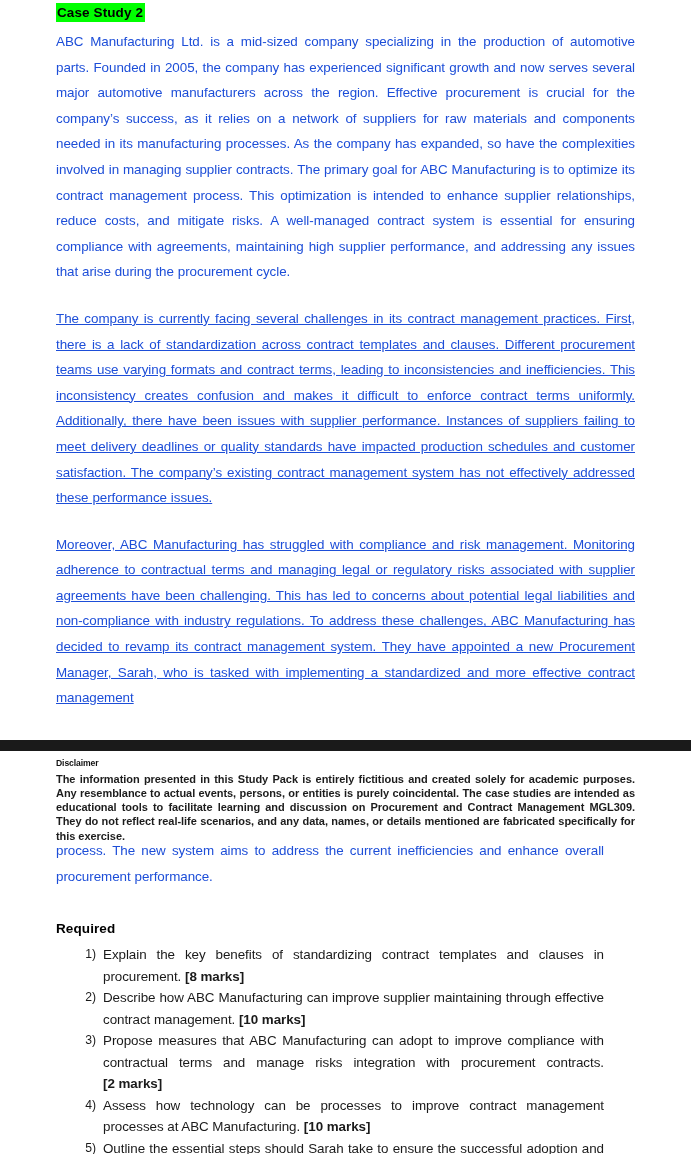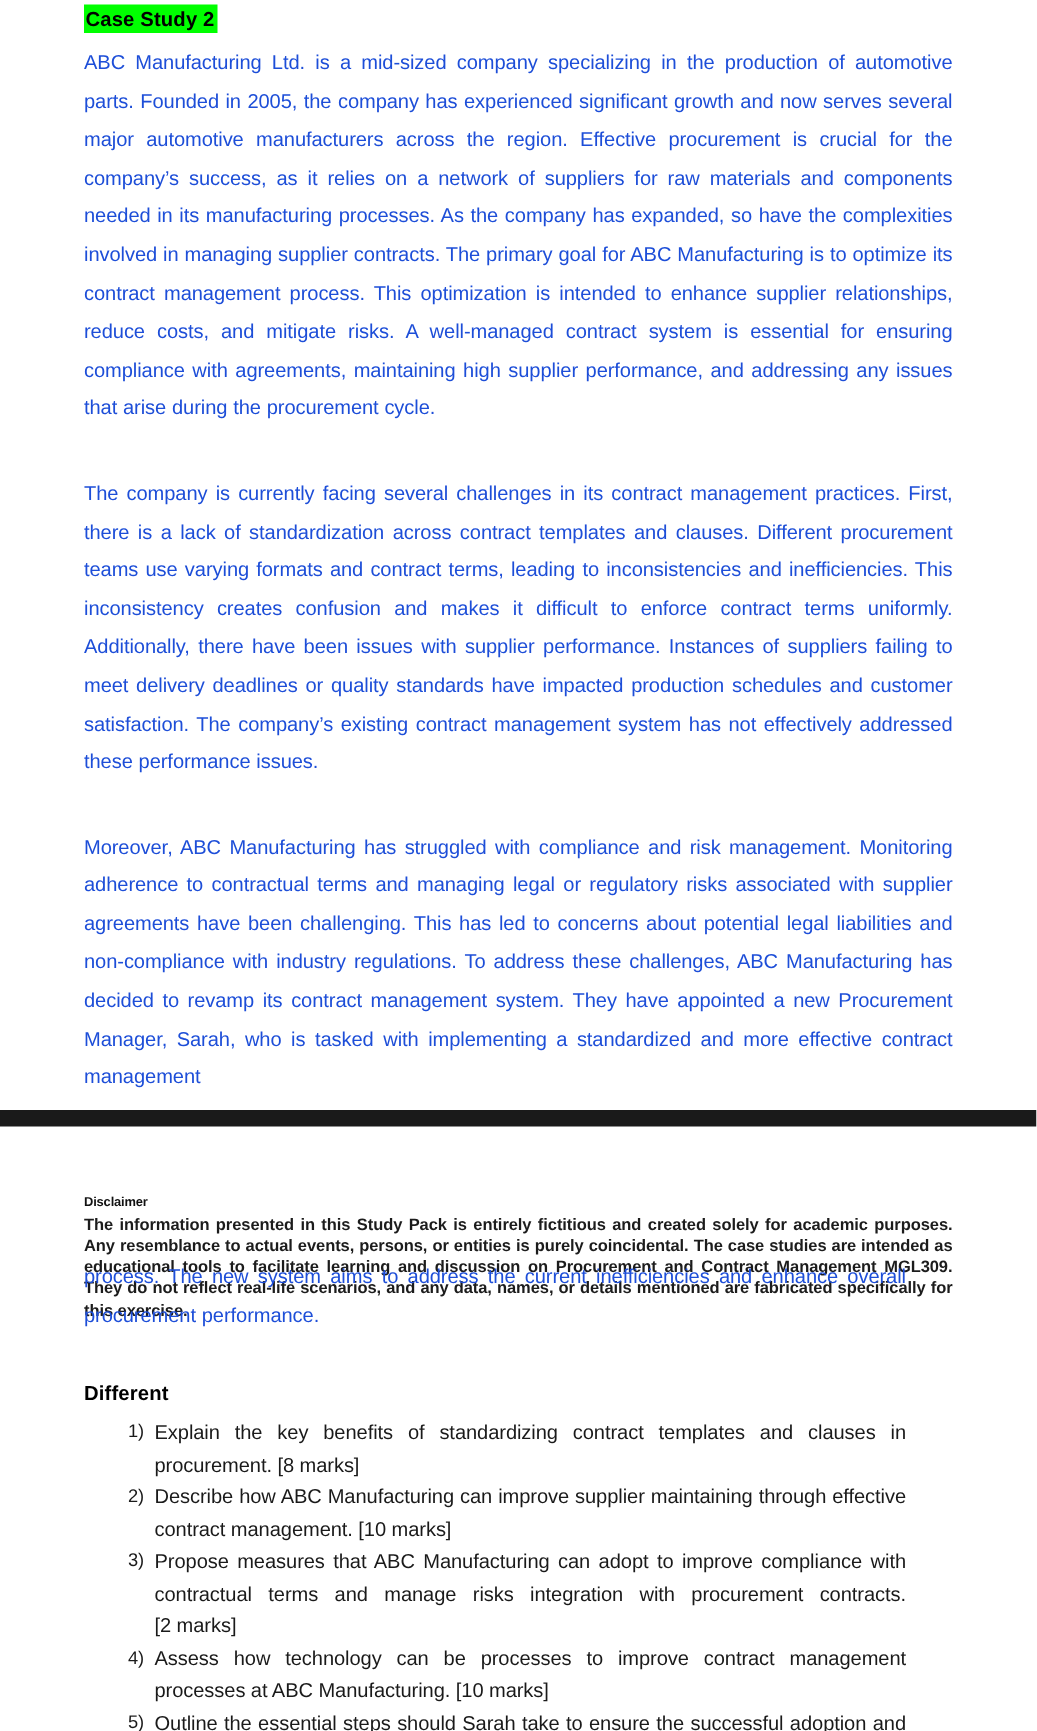--- a/index.html
+++ b/index.html
@@ -43,25 +43,26 @@
     font-size: 13.4px;
     line-height: 25.6px;
     text-align: justify;
     margin: 7px 0 0 0;
     letter-spacing: -0.05px;
     word-spacing: 0.2px;
     color: #1d4ed8;
   }
 
   .body-para.spaced {
-    margin-top: 31px;
+    margin-top: 21px;
+    text-decoration: underline;
   }
 
   .disclaimer-block {
-    margin-top: 65px;
+    margin-top: 47px;
   }
 
   .disclaimer-title {
     font-size: 8.6px;
     font-weight: bold;
     line-height: 11px;
     color: #111;
     letter-spacing: -0.1px;
   }
 
@@ -130,21 +131,21 @@
     left: 22px;
     top: 0;
     width: 18px;
     text-align: right;
     font-size: 12.2px;
     line-height: 21.5px;
     color: #1a1a1a;
   }
 
   .marks {
-    font-weight: normal;
+    font-weight: bold;
     white-space: nowrap;
   }
 </style>
 </head>
 <body>
 
 <div class="page" id="page-one">
   <div class="case-title">Case Study 2</div>
 
   <p class="body-para">ABC Manufacturing Ltd. is a mid-sized company specializing in the production of automotive parts. Founded in 2005, the company has experienced significant growth and now serves several major automotive manufacturers across the region. Effective procurement is crucial for the company’s success, as it relies on a network of suppliers for raw materials and components needed in its manufacturing processes. As the company has expanded, so have the complexities involved in managing supplier contracts. The primary goal for ABC Manufacturing is to optimize its contract management process. This optimization is intended to enhance supplier relationships, reduce costs, and mitigate risks. A well-managed contract system is essential for ensuring compliance with agreements, maintaining high supplier performance, and addressing any issues that arise during the procurement cycle.</p>
@@ -158,21 +159,21 @@
     <div class="disclaimer-text">The information presented in this Study Pack is entirely fictitious and created solely for academic purposes. Any resemblance to actual events, persons, or entities is purely coincidental. The case studies are intended as educational tools to facilitate learning and discussion on Procurement and Contract Management MGL309. They do not reflect real-life scenarios, and any data, names, or details mentioned are fabricated specifically for this exercise.</div>
   </div>
 </div>
 
 <div class="page-break"></div>
 
 <div class="page" id="page-two">
   <div class="page-two-inner">
     <p class="body-para">process. The new system aims to address the current inefficiencies and enhance overall procurement performance.</p>
 
-    <div class="required-heading">Different</div>
+    <div class="required-heading">Required</div>
 
     <ol class="required-list" id="required-list">
         <li><span class="num">1)</span><span>Explain the key benefits of standardizing contract templates and clauses in procurement. </span><span class="marks">[8 marks]</span></li>
         <li><span class="num">2)</span><span>Describe how ABC Manufacturing can improve supplier maintaining through effective contract management. </span><span class="marks">[10 marks]</span></li>
         <li><span class="num">3)</span><span>Propose measures that ABC Manufacturing can adopt to improve compliance with contractual terms and manage risks integration with procurement contracts. </span><span class="marks">[2 marks]</span></li>
         <li><span class="num">4)</span><span>Assess how technology can be processes to improve contract management processes at ABC Manufacturing. </span><span class="marks">[10 marks]</span></li>
         <li><span class="num">5)</span><span>Outline the essential steps should Sarah take to ensure the successful adoption and integration of the new contract management process throughout the company. </span></li>
       </ol>
   </div>
 </div>

